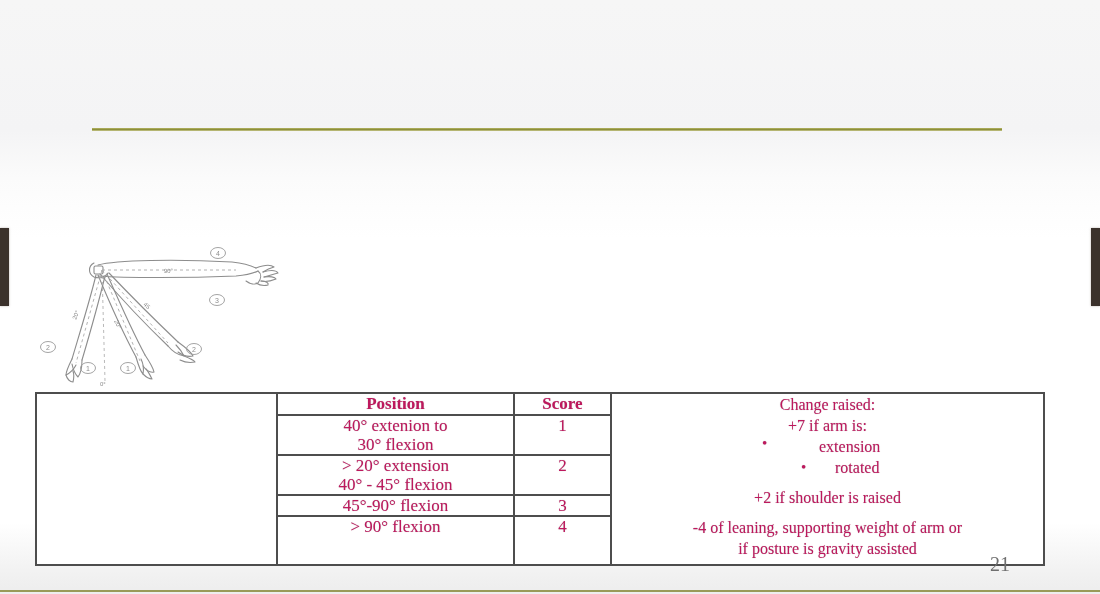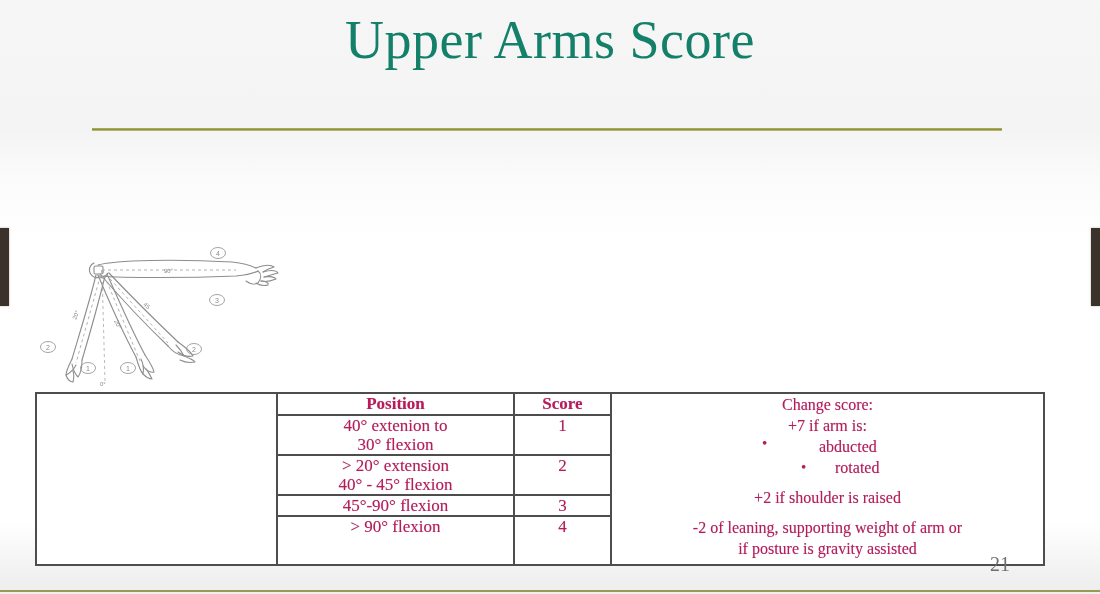--- a/index.html
+++ b/index.html
@@ -186,21 +186,20 @@
     font-family: "Liberation Serif", serif;
     font-size: 20px;
     color: #6f6f6f;
   }
 </style>
 </head>
 <body>
 
 <div id="slide">
 
-  <div id="title">Upper Arms Score</div>
   <div id="title-rule"></div>
 
   <div class="edge-bar" id="edge-bar-left"></div>
   <div class="edge-bar" id="edge-bar-right"></div>
 
 
   <div id="arm-diagram">
     <svg width="250" height="145" viewBox="0 0 250 145" xmlns="http://www.w3.org/2000/svg">
       <g stroke="#8d8d8d" fill="none" stroke-width="1.1" stroke-linejoin="round" stroke-linecap="round">
 
@@ -277,34 +276,34 @@
       <col class="col-position">
       <col class="col-score">
       <col class="col-change">
     </colgroup>
     <tbody>
       <tr>
         <td rowspan="5"></td>
         <td class="th-cell">Position</td>
         <td class="th-cell">Score</td>
         <td rowspan="5" class="change-cell">
-          <span class="change-line">Change score:</span>
+          <span class="change-line">Change raised:</span>
           <span class="change-line">+7 if arm is:</span>
           <span class="bullet-row">
             <span class="bullet-dot" id="bullet-abducted-dot">•</span>
-            <span class="bullet-text" id="bullet-abducted-txt">abducted</span>
+            <span class="bullet-text" id="bullet-abducted-txt">extension</span>
           </span>
           <span class="bullet-row">
             <span class="bullet-dot" id="bullet-rotated-dot">•</span>
             <span class="bullet-text" id="bullet-rotated-txt">rotated</span>
           </span>
           <span class="change-gap"></span>
           <span class="change-line">+2 if shoulder is raised</span>
           <span class="change-gap"></span>
-          <span class="change-line">-2 of leaning, supporting weight of arm or</span>
+          <span class="change-line">-4 of leaning, supporting weight of arm or</span>
           <span class="change-line">if posture is gravity assisted</span>
         </td>
       </tr>
 
       <tr class="row-tall">
         <td class="pos-cell">
           <span class="change-line">40° extenion to</span>
           <span class="change-line">30° flexion</span>
         </td>
         <td class="score-cell">1</td>

